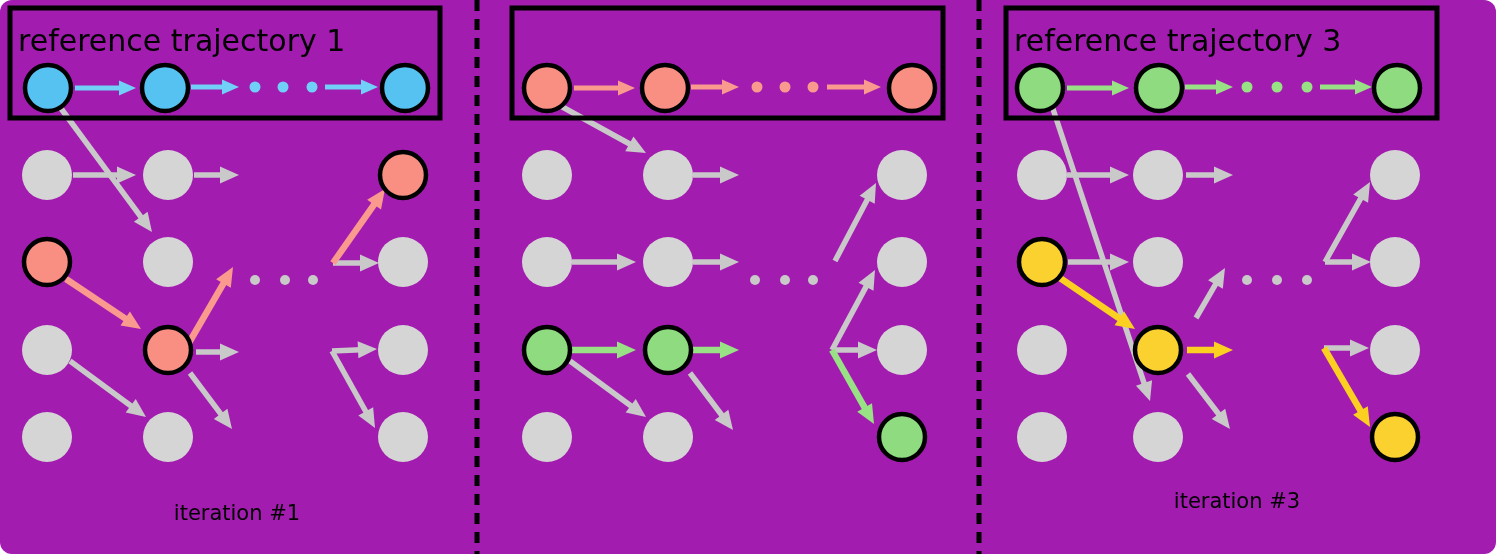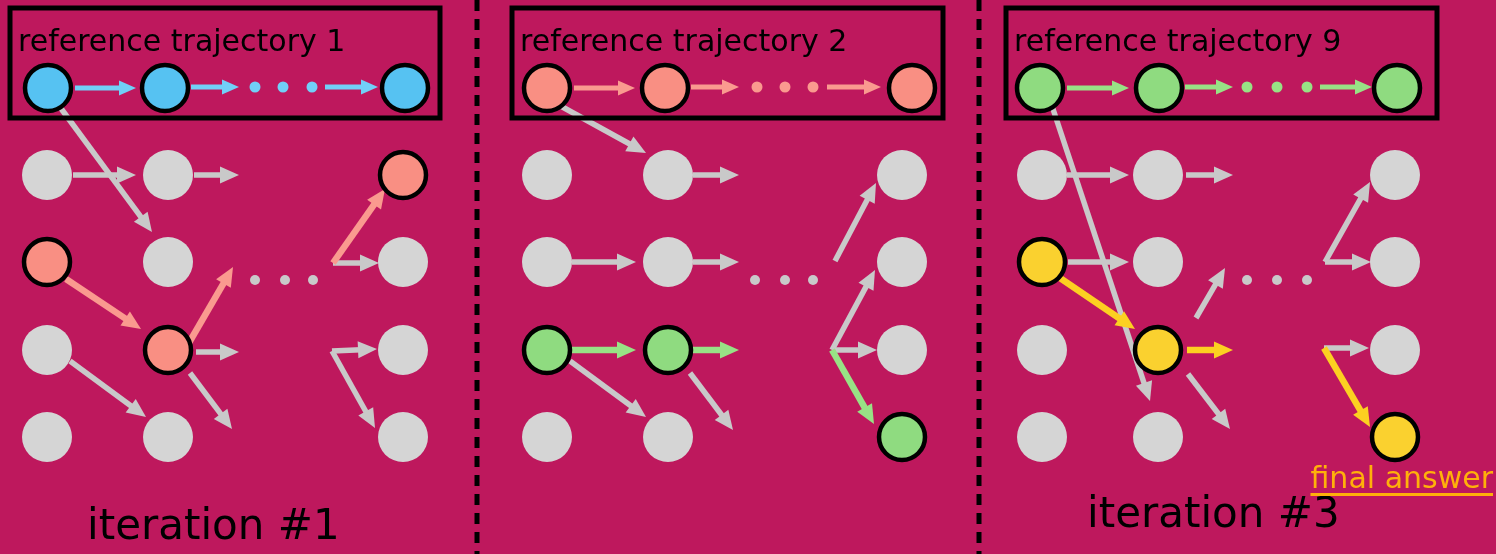--- a/index.html
+++ b/index.html
@@ -1,26 +1,27 @@
 <!DOCTYPE html>
 <html style="--orange: #FFB00A;"><head>
 <meta charset="utf-8">
 <style>
   html,body{margin:0;padding:0;background:#ffffff;}
   .stage{
     position:relative;
     width:1496px;height:554px;
-    background:#be185d;
+    background:#a21caf;
     overflow:hidden;
     font-family:"DejaVu Sans","Liberation Sans",sans-serif;
+    border-radius:12px;
   }
   .stage svg{position:absolute;left:0;top:0;}
   .lbl{position:absolute;color:#000;white-space:nowrap;line-height:1.1;}
   .boxlbl{font-size:30px;}
-  .itlbl{font-size:42px;text-align:left;}
+  .itlbl{font-size:21px;text-align:center;}
   .final{
     font-size:30px;
     text-align:right;
     color:var(--orange,#FFB00A);
     text-decoration:underline;
     text-decoration-thickness:3px;
     text-underline-offset:5px;
   }
 </style>
 </head>
@@ -182,20 +183,18 @@
       <circle cx="1158" cy="437" r="25" fill="#D5D5D5"></circle>
       <circle cx="1042" cy="262" r="23" fill="#FAD12F" stroke="#000000" stroke-width="4.5"></circle>
       <circle cx="1158" cy="350" r="23" fill="#FAD12F" stroke="#000000" stroke-width="4.5"></circle>
       <circle cx="1395" cy="437" r="23" fill="#FAD12F" stroke="#000000" stroke-width="4.5"></circle>
       <circle cx="1040" cy="88" r="23" fill="#8FDB80" stroke="#000000" stroke-width="4.5"></circle>
       <circle cx="1159" cy="88" r="23" fill="#8FDB80" stroke="#000000" stroke-width="4.5"></circle>
       <circle cx="1397" cy="88" r="23" fill="#8FDB80" stroke="#000000" stroke-width="4.5"></circle>
     </svg>
 
   <div class="lbl boxlbl" style="left:18px;top:24px">reference trajectory 1</div>
-  <div class="lbl boxlbl" style="left:520px;top:24px">reference trajectory 2</div>
-  <div class="lbl boxlbl" style="left:1014px;top:24px">reference trajectory 9</div>
+  <div class="lbl boxlbl" style="left:1014px;top:24px">reference trajectory 3</div>
 
   <div class="lbl itlbl" style="left:87px;top:502px;width:300px">iteration #1</div>
   <div class="lbl itlbl" style="left:1087px;top:490px;width:300px">iteration #3</div>
 
-  <div class="lbl final" style="left:1290px;top:461px;width:203px">final answer</div>
 </div>
 
 </body></html>

